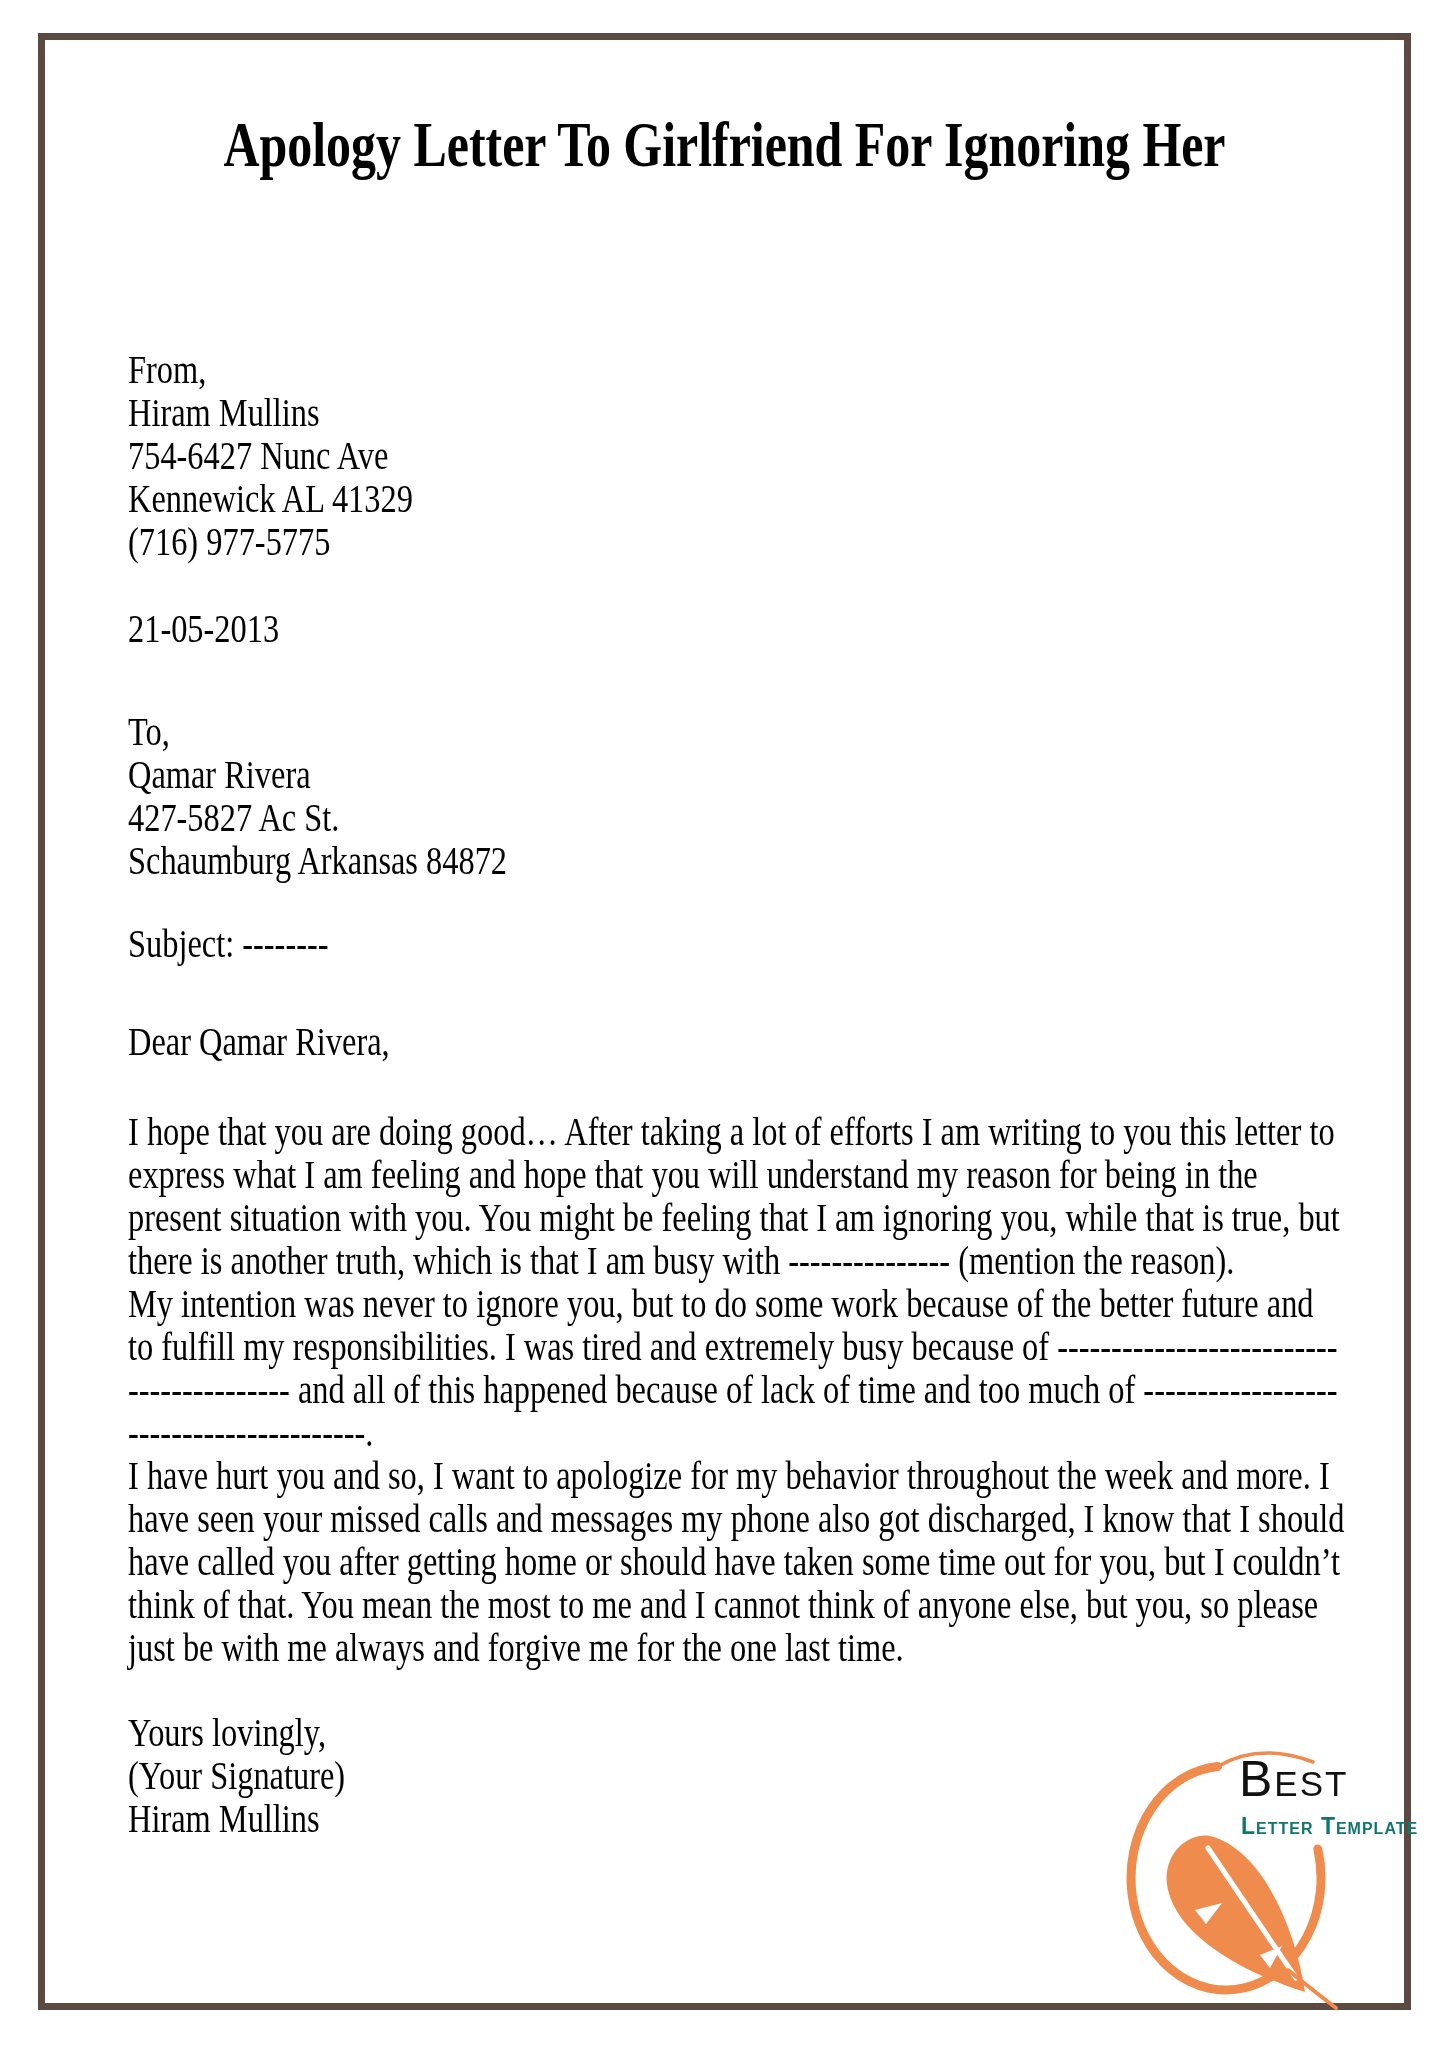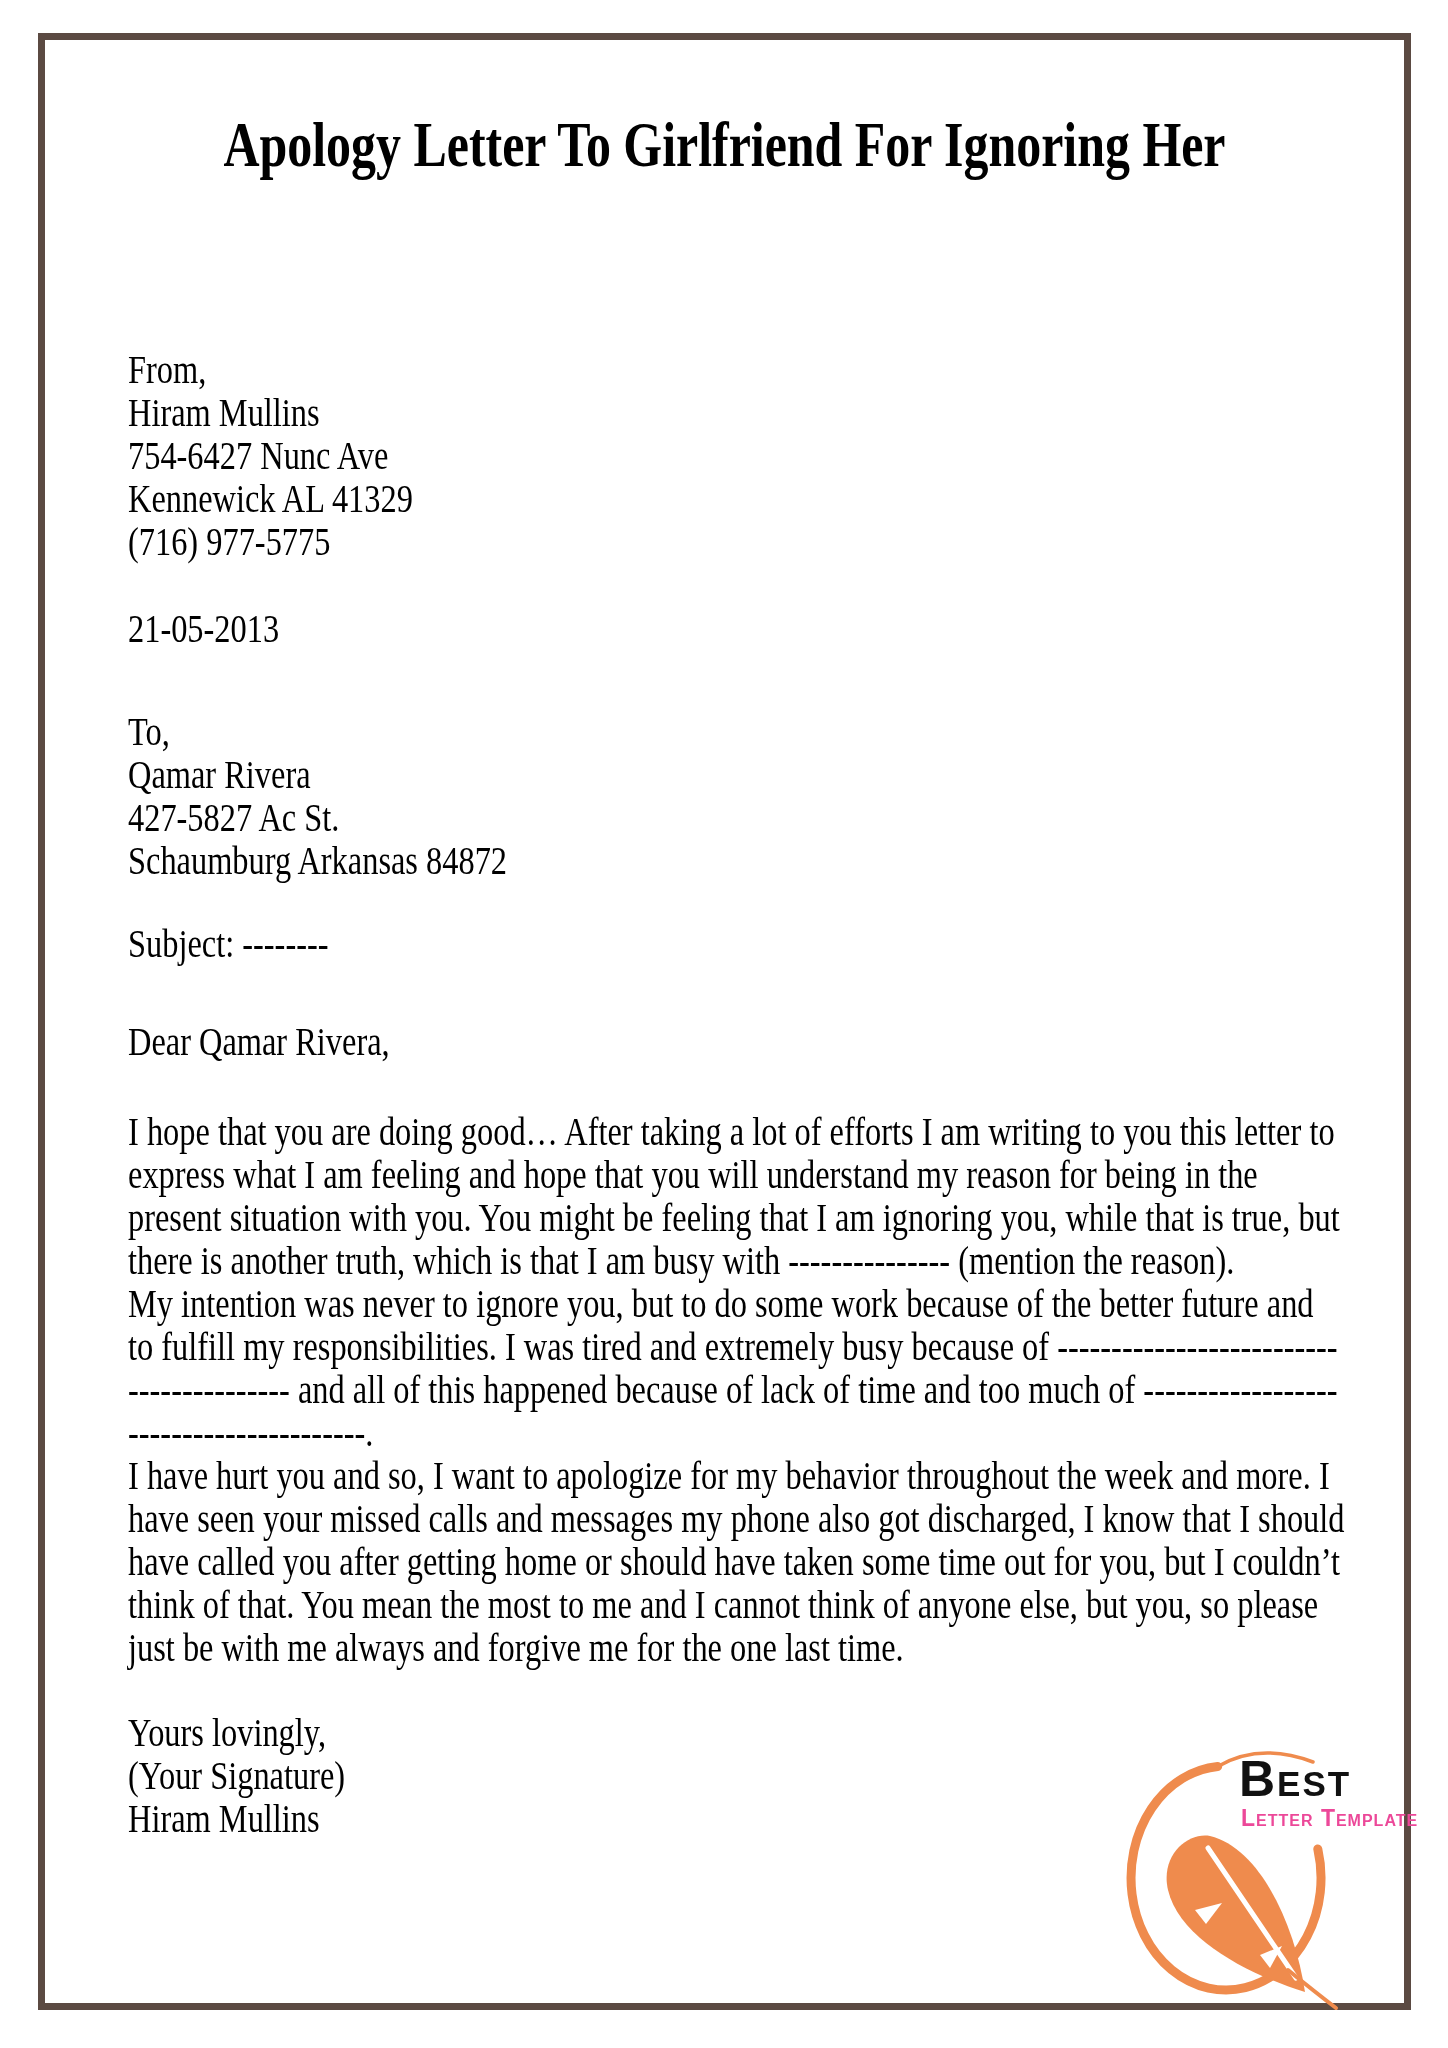--- a/index.html
+++ b/index.html
@@ -31,29 +31,29 @@
   .subject-line { margin-top:40px; }
   .salutation   { margin-top:55px; }
   .body-text    { margin-top:47px; }
   .body-text p  { margin:0; }
   .closing-block{ margin-top:42px; }
 
   .logo { position:absolute; left:1065px; top:1700px; width:330px; height:310px; }
   .logo svg { position:absolute; left:0; top:0; }
   .brand {
     position:absolute; left:129px; top:14px;
-    font-family:"Liberation Sans", sans-serif; font-weight:700;
+    font-family:"Liberation Sans", sans-serif; font-weight:400;
     font-variant:small-caps; font-size:50px; line-height:50px;
     letter-spacing:2px; color:#111111; white-space:nowrap;
   }
   .tagline {
-    position:absolute; left:131px; top:66px;
+    position:absolute; left:131px; top:74px;
     font-family:"Liberation Sans", sans-serif; font-weight:700;
     font-variant:small-caps; font-size:23px; line-height:24px;
-    letter-spacing:1px; color:#ec4899; white-space:nowrap;
+    letter-spacing:1px; color:#0f766e; white-space:nowrap;
   }
 </style>
 </head>
 <body>
 
 <div class="page">
   <div class="frame">
 
     <h1 class="title">Apology Letter To Girlfriend For Ignoring Her</h1>
 

